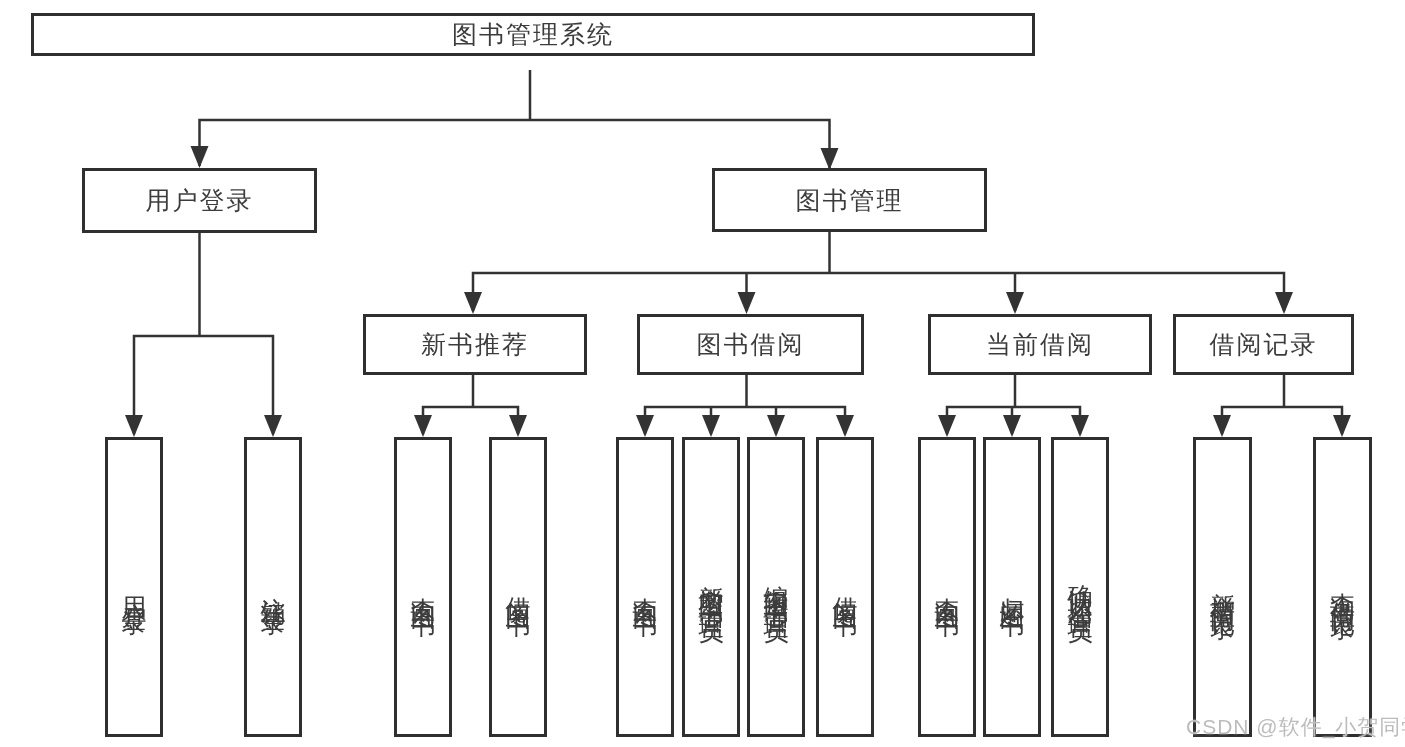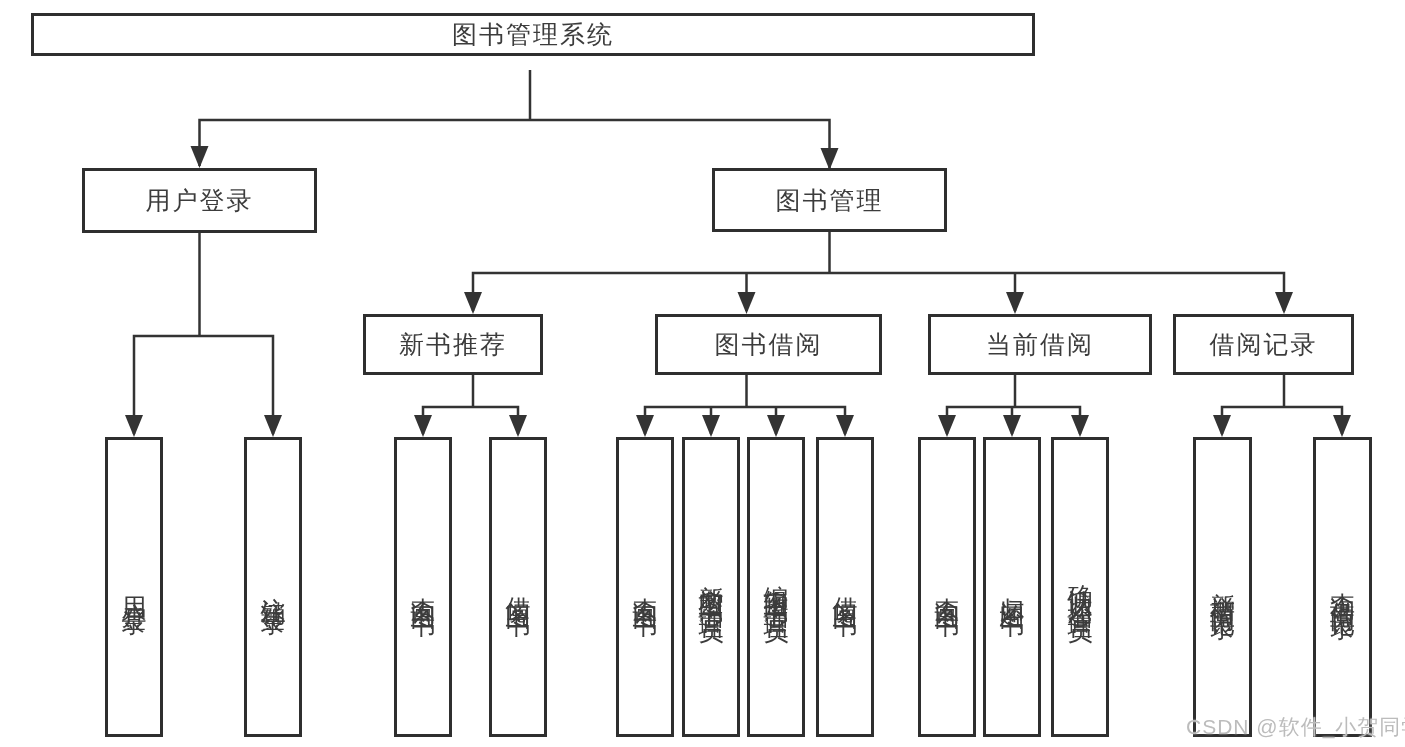--- a/index.html
+++ b/index.html
@@ -111,24 +111,24 @@
 
     <path class="cline" d="M1284,375 V407"></path>
     <path class="cline" d="M1222,434 V407 H1342 V434"></path>
     <polygon class="ahead" points="1222,437 1213,415 1231,415"></polygon>
     <polygon class="ahead" points="1342,437 1333,415 1351,415"></polygon>
   </svg>
 
   <div class="node" style="left:31px;top:13px;width:1004px;height:43px;">图书管理系统</div>
 
   <div class="node" style="left:82px;top:168px;width:235px;height:65px;">用户登录</div>
-  <div class="node" style="left:712px;top:168px;width:235px;height:64px;">图书管理</div>
+  <div class="node" style="left:712px;top:168px;width:275px;height:64px;">图书管理</div>
 
-  <div class="node" style="left:363px;top:314px;width:180px;height:61px;">新书推荐</div>
-  <div class="node" style="left:655px;top:314px;width:227px;height:61px;">图书借阅</div>
+  <div class="node" style="left:363px;top:314px;width:224px;height:61px;">新书推荐</div>
+  <div class="node" style="left:637px;top:314px;width:227px;height:61px;">图书借阅</div>
   <div class="node" style="left:903px;top:314px;width:224px;height:61px;margin-left:25px;">当前借阅</div>
   <div class="node" style="left:1173px;top:314px;width:181px;height:61px;">借阅记录</div>
 
   <div class="node vnode" style="left:105px;top:437px;width:58px;height:300px;">用户登录</div>
   <div class="node vnode" style="left:244px;top:437px;width:58px;height:300px;">注销登录</div>
 
   <div class="node vnode" style="left:394px;top:437px;width:58px;height:300px;">查询图书</div>
   <div class="node vnode" style="left:489px;top:437px;width:58px;height:300px;">借阅图书</div>
 
   <div class="node vnode" style="left:616px;top:437px;width:58px;height:300px;">查询图书</div>

